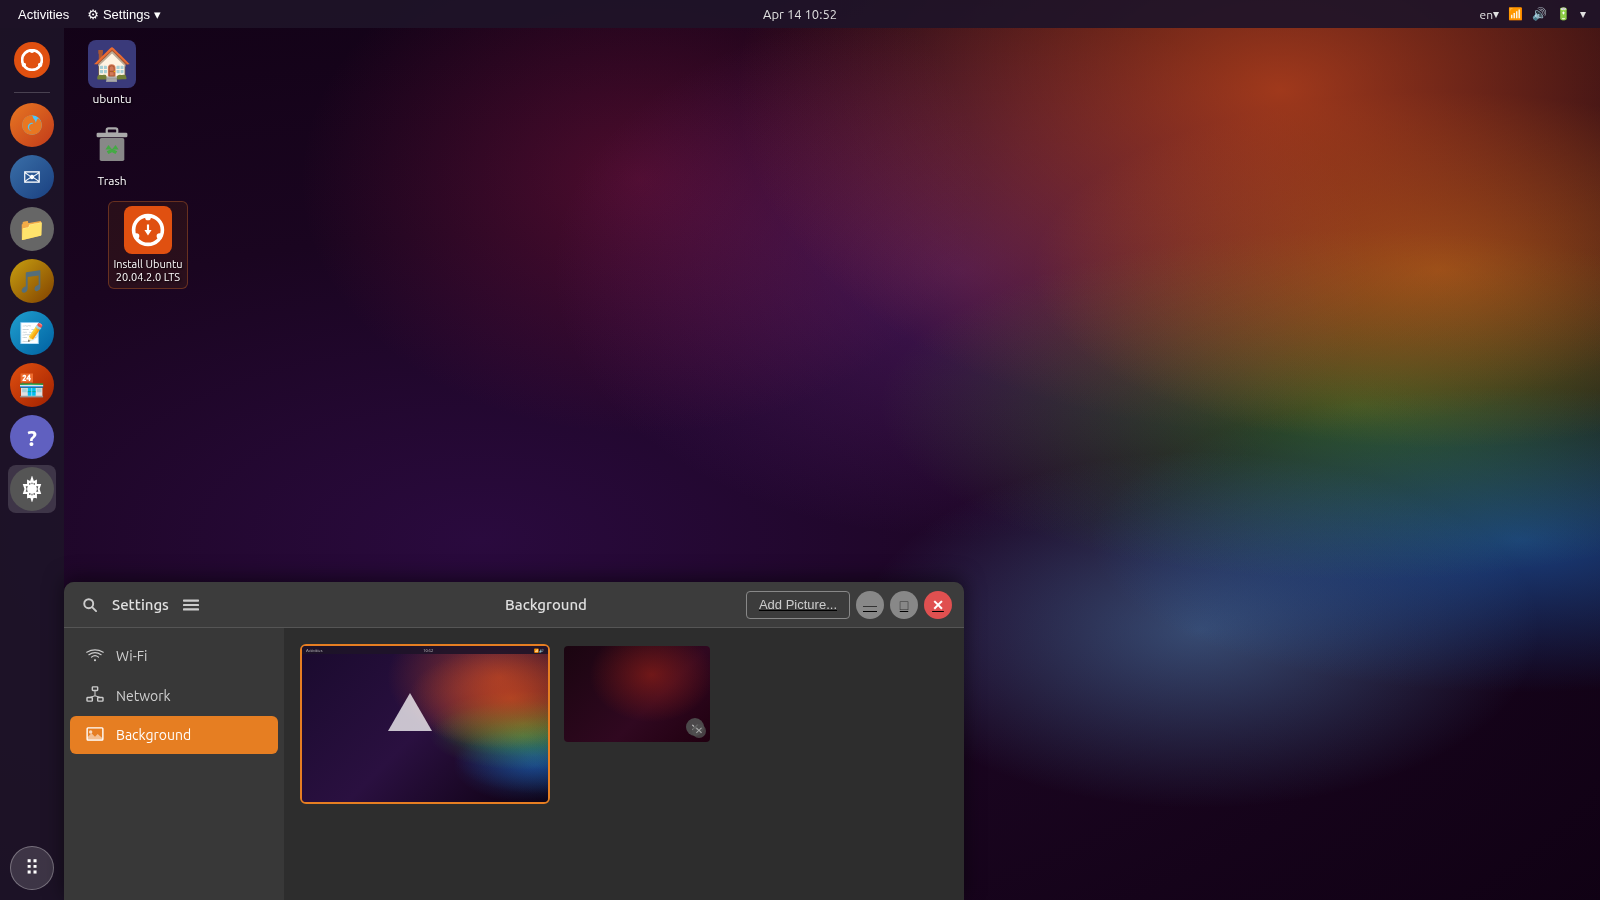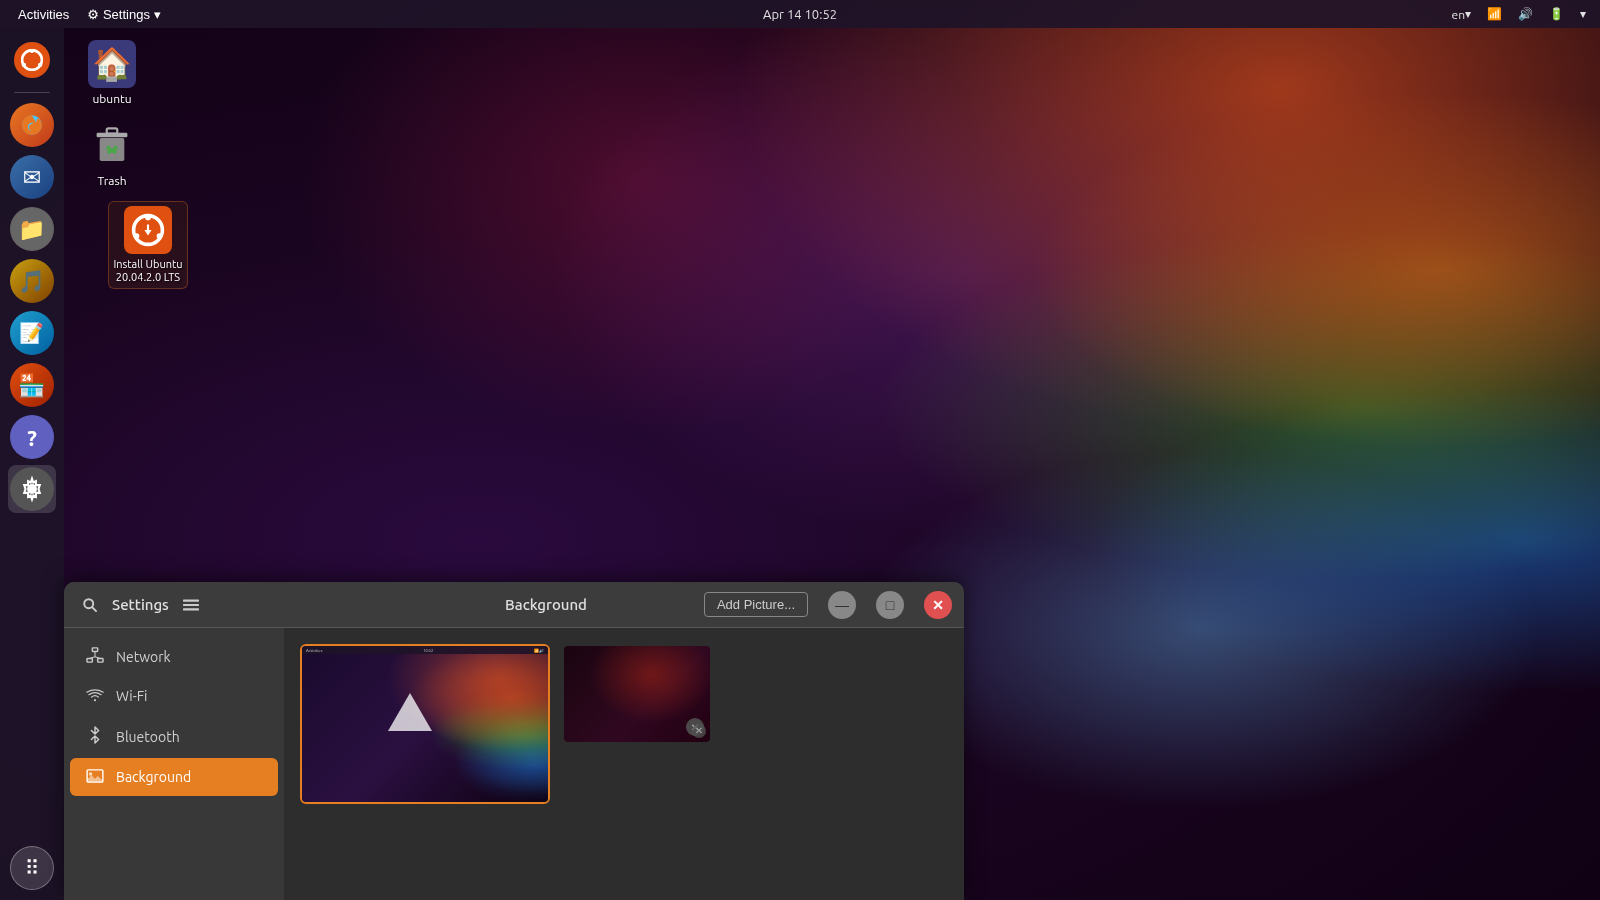--- a/index.html
+++ b/index.html
@@ -62,21 +62,21 @@
       left: 50%;
       transform: translateX(-50%);
       color: #e0e0e0;
       font-size: 13px;
       text-align: center;
     }
 
     #topbar-right {
       display: flex;
       align-items: center;
-      gap: 8px;
+      gap: 1px;
       color: #e0e0e0;
       font-size: 12px;
     }
 
     .topbar-icon {
       display: inline-flex;
       align-items: center;
       cursor: pointer;
       padding: 2px 4px;
       border-radius: 3px;
@@ -233,22 +233,22 @@
       font-size: 15px;
       font-weight: 500;
       position: absolute;
       left: 50%;
       transform: translateX(-50%);
       margin-left: 32px;
     }
 
     #win-titlebar-right {
       display: flex;
-      align-items: center;
-      gap: 20px;
+      gap: 6px;
+      text-decoration: underline;
     }
 
     .win-btn {
       width: 28px;
       height: 28px;
       border-radius: 50%;
       border: none;
       cursor: pointer;
       display: flex;
       align-items: center;
@@ -626,53 +626,45 @@
         <span>✕</span>
       </button>
     </div>
   </div>
 
   <div id="win-content">
 
     <div id="win-sidebar">
       <div class="sidebar-item">
         <span class="sidebar-icon">
+          <svg width="18" height="14" viewBox="0 0 100 80">
+            <path d="M50 70 L50 70 M50 70 m-5 0 a5 5 0 0 1 10 0" fill="#ccc" stroke="none"></path>
+            <circle cx="50" cy="70" r="6" fill="#ccc"></circle>
+            <path d="M30 52 Q50 35 70 52" fill="none" stroke="#ccc" stroke-width="7" stroke-linecap="round"></path>
+            <path d="M15 38 Q50 15 85 38" fill="none" stroke="#ccc" stroke-width="7" stroke-linecap="round"></path>
+            <path d="M3 24 Q50 -2 97 24" fill="none" stroke="#ccc" stroke-width="7" stroke-linecap="round"></path>
+          </svg>
+        </span>
+        <span class="sidebar-label">Wi-Fi</span>
+      </div>
+
+      <div class="sidebar-item">
+        <span class="sidebar-icon">
           <svg width="18" height="16" viewBox="0 0 100 90">
             <rect x="35" y="5" width="30" height="20" rx="4" fill="none" stroke="#ccc" stroke-width="8"></rect>
             <rect x="5" y="65" width="30" height="20" rx="4" fill="none" stroke="#ccc" stroke-width="8"></rect>
             <rect x="65" y="65" width="30" height="20" rx="4" fill="none" stroke="#ccc" stroke-width="8"></rect>
             <line x1="50" y1="25" x2="50" y2="55" stroke="#ccc" stroke-width="6"></line>
             <line x1="50" y1="55" x2="20" y2="65" stroke="#ccc" stroke-width="6"></line>
             <line x1="50" y1="55" x2="80" y2="65" stroke="#ccc" stroke-width="6"></line>
           </svg>
         </span>
         <span class="sidebar-label">Network</span>
       </div>
 
-      <div class="sidebar-item">
-        <span class="sidebar-icon">
-          <svg width="18" height="14" viewBox="0 0 100 80">
-            <path d="M50 70 L50 70 M50 70 m-5 0 a5 5 0 0 1 10 0" fill="#ccc" stroke="none"></path>
-            <circle cx="50" cy="70" r="6" fill="#ccc"></circle>
-            <path d="M30 52 Q50 35 70 52" fill="none" stroke="#ccc" stroke-width="7" stroke-linecap="round"></path>
-            <path d="M15 38 Q50 15 85 38" fill="none" stroke="#ccc" stroke-width="7" stroke-linecap="round"></path>
-            <path d="M3 24 Q50 -2 97 24" fill="none" stroke="#ccc" stroke-width="7" stroke-linecap="round"></path>
-          </svg>
-        </span>
-        <span class="sidebar-label">Wi-Fi</span>
-      </div>
-
-      <div class="sidebar-item">
-        <span class="sidebar-icon">
-          <svg width="14" height="18" viewBox="0 0 60 100">
-            <path d="M30 5 L50 25 L30 45 L30 5 M30 55 L50 75 L30 95 L30 55 M30 45 L10 25 M30 55 L10 75" fill="none" stroke="#ccc" stroke-width="8" stroke-linecap="round" stroke-linejoin="round"></path>
-          </svg>
-        </span>
-        <span class="sidebar-label">Bluetooth</span>
-      </div>
 
       <div class="sidebar-item active">
         <span class="sidebar-icon">
           <svg width="18" height="14" viewBox="0 0 100 80">
             <rect x="5" y="5" width="90" height="70" rx="5" fill="none" stroke="white" stroke-width="8"></rect>
             <circle cx="25" cy="28" r="10" fill="white" opacity="0.7"></circle>
             <path d="M5 60 L30 35 L50 55 L65 40 L95 65 L95 75 L5 75 Z" fill="white" opacity="0.5"></path>
           </svg>
         </span>
         <span class="sidebar-label">Background</span>

